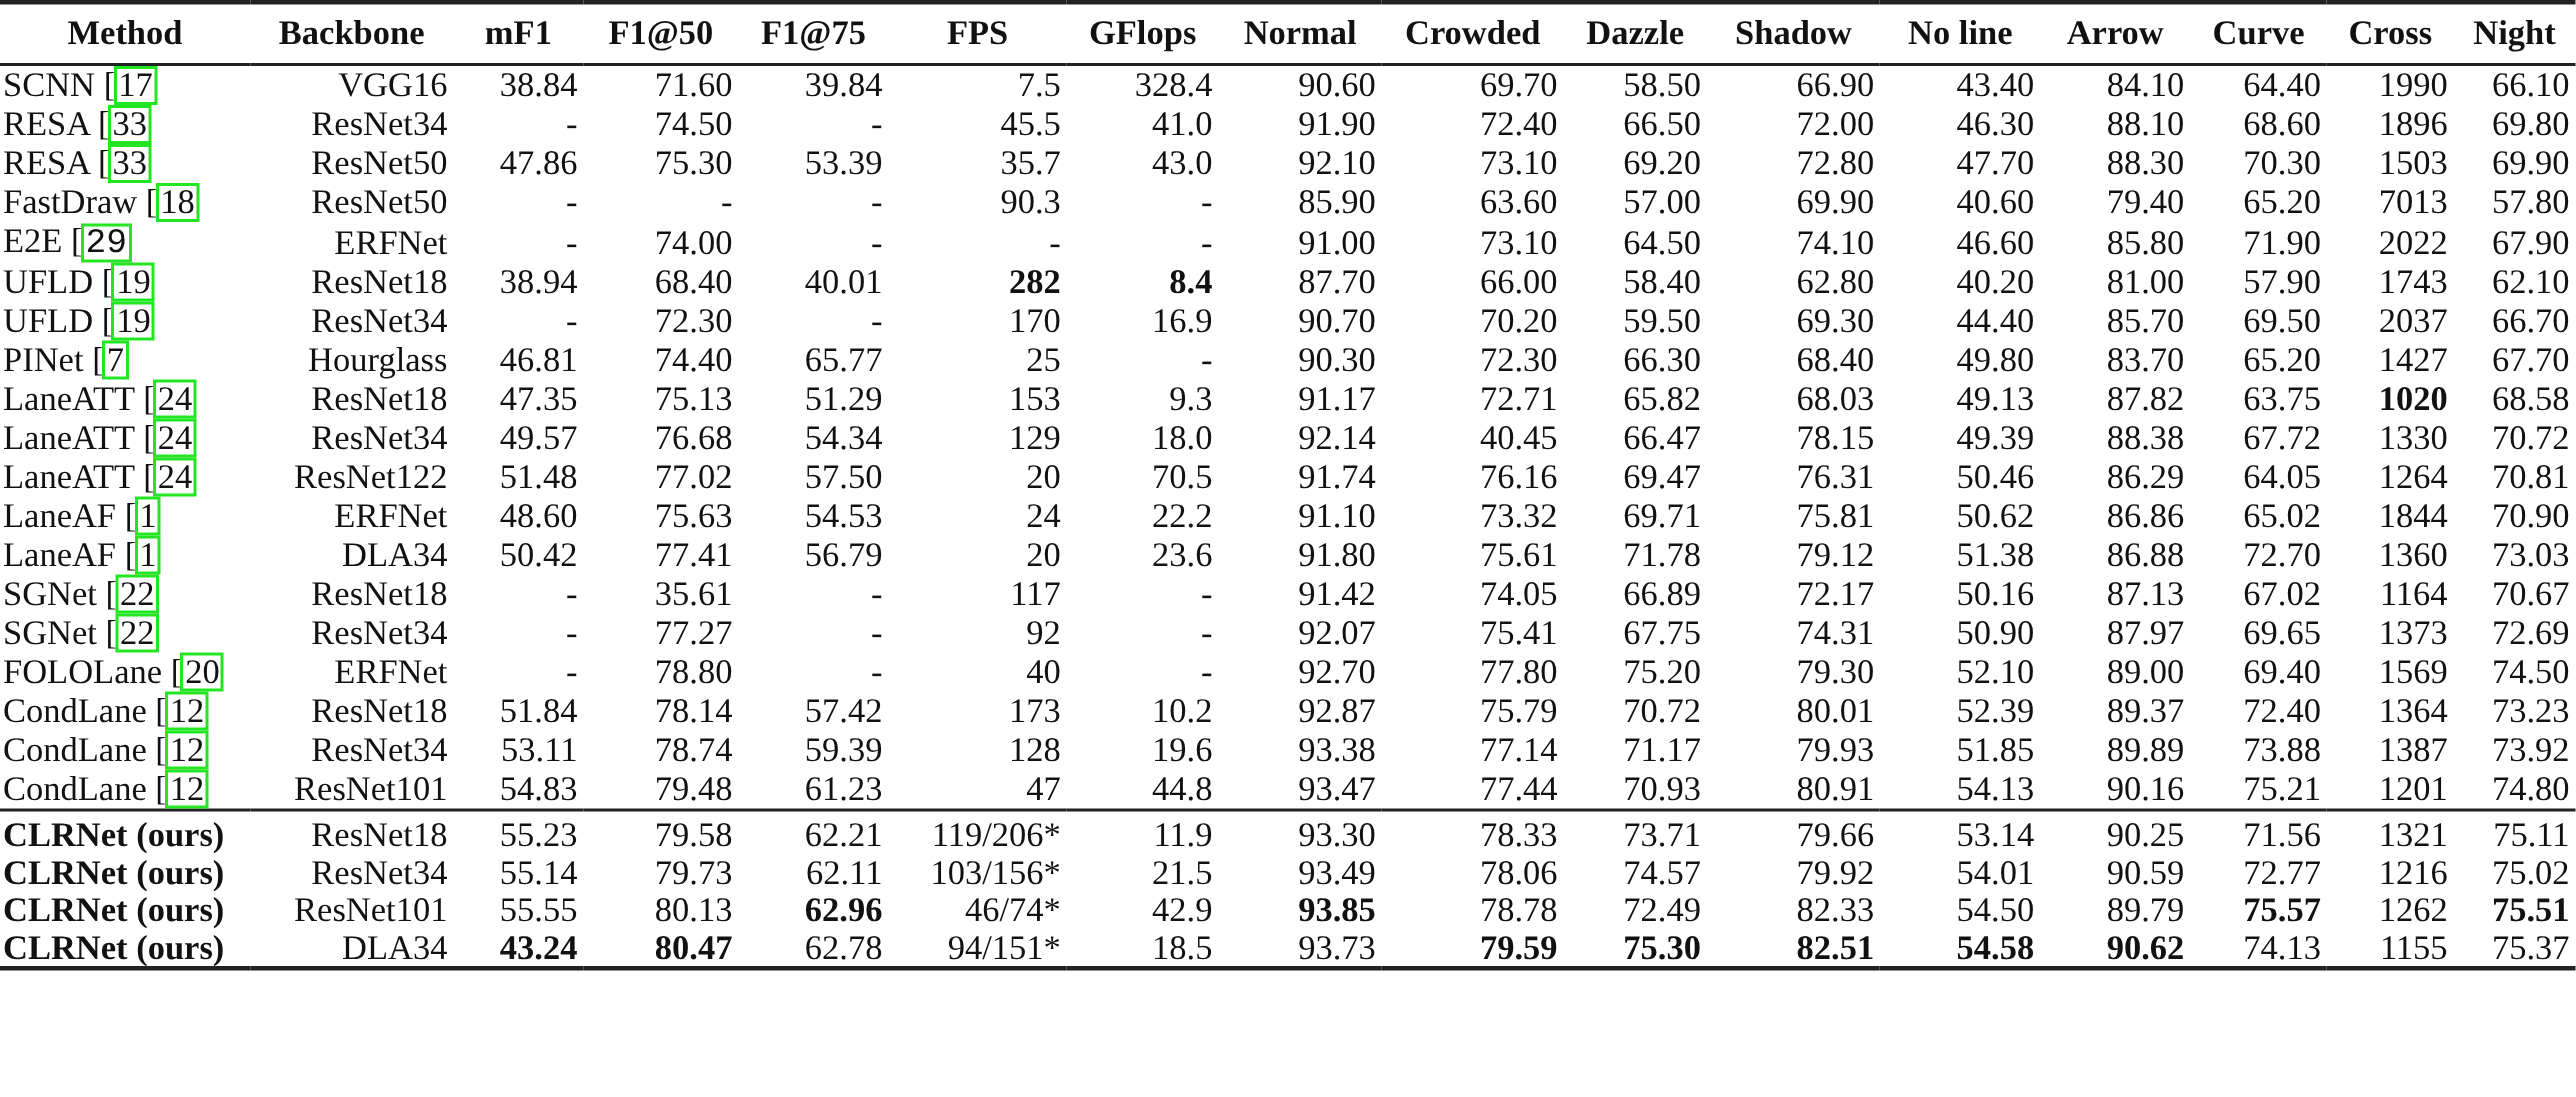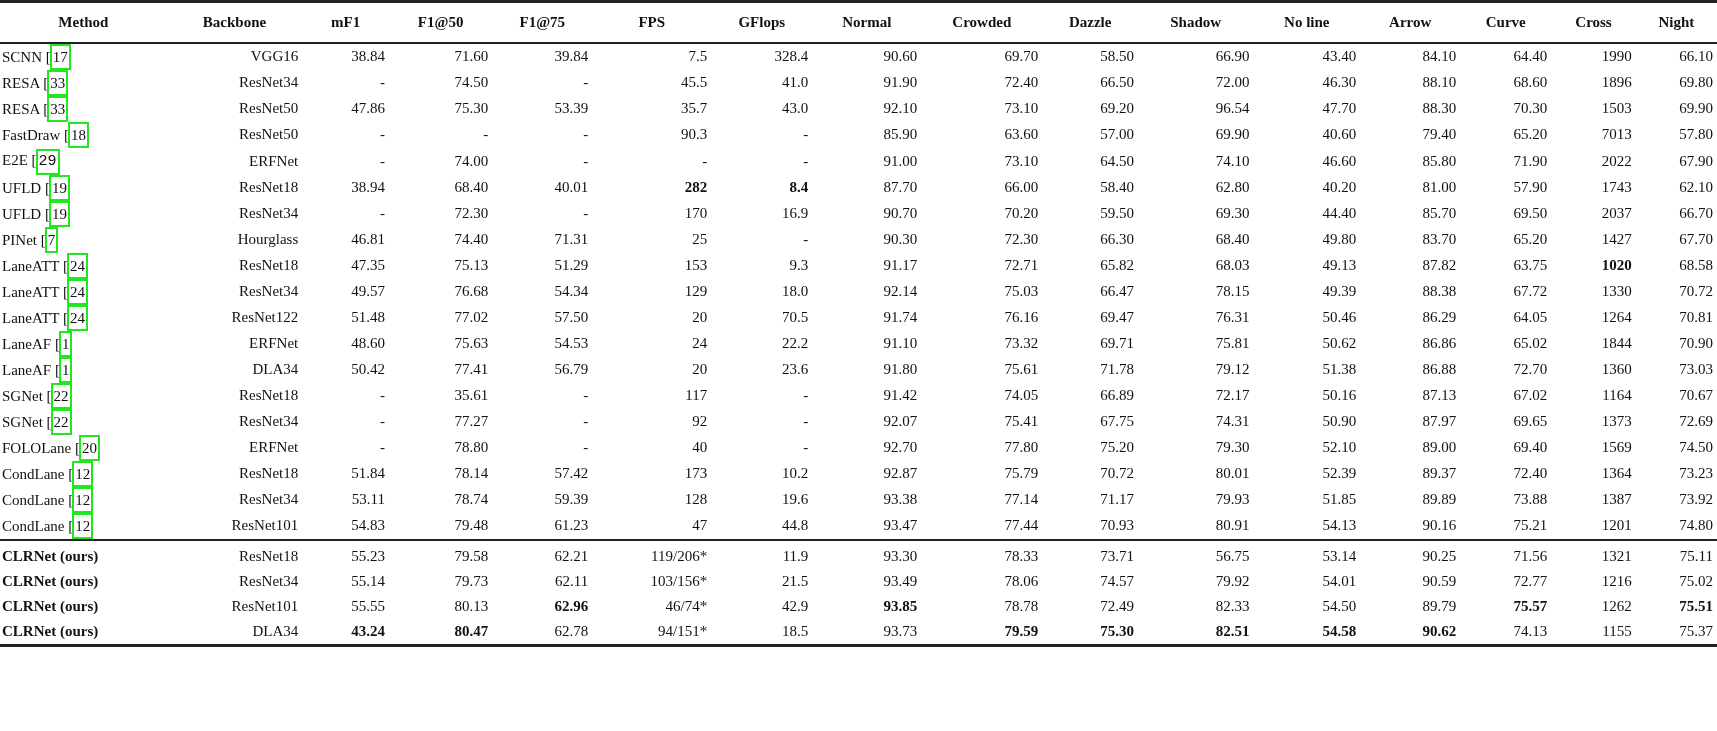--- a/index.html
+++ b/index.html
@@ -2,21 +2,21 @@
 <html><head>
 <meta charset="utf-8">
 <style>
   html, body { margin: 0; padding: 0; background: #ffffff; }
   body { width: 1717px; height: 731px; overflow: hidden; }
   .tbl-wrap { position: absolute; left: 0; top: 0; width: 1717px; }
   table {
     border-collapse: collapse;
     width: 1717px;
     font-family: "Liberation Serif", "DejaVu Serif", serif;
-    font-size: 15px;
+    font-size: 23px;
     color: #111;
     table-layout: fixed;
   }
   thead tr { height: 41px; }
   thead th {
     font-weight: bold;
     text-align: center;
     padding: 0;
     white-space: nowrap;
   }
@@ -126,21 +126,21 @@
           <td class="method"><span>RESA</span> [<span class="cite-box" style="border-color: rgb(34, 230, 34);">33</span></td>
           <td>ResNet50</td>
           <td>47.86</td>
           <td>75.30</td>
           <td>53.39</td>
           <td>35.7</td>
           <td>43.0</td>
           <td>92.10</td>
           <td>73.10</td>
           <td>69.20</td>
-          <td>96.54</td>
+          <td>72.80</td>
           <td>47.70</td>
           <td>88.30</td>
           <td>70.30</td>
           <td>1503</td>
           <td>69.90</td>
         </tr>
         <tr>
           <td class="method"><span>FastDraw</span> [<span class="cite-box" style="border-color: rgb(34, 230, 34);">18</span></td>
           <td>ResNet50</td>
           <td>-</td>
@@ -210,21 +210,21 @@
           <td>85.70</td>
           <td>69.50</td>
           <td>2037</td>
           <td>66.70</td>
         </tr>
         <tr>
           <td class="method"><span>PINet</span> [<span class="cite-box" style="border-color: rgb(34, 230, 34);">7</span></td>
           <td>Hourglass</td>
           <td>46.81</td>
           <td>74.40</td>
-          <td>71.31</td>
+          <td>65.77</td>
           <td>25</td>
           <td>-</td>
           <td>90.30</td>
           <td>72.30</td>
           <td>66.30</td>
           <td>68.40</td>
           <td>49.80</td>
           <td>83.70</td>
           <td>65.20</td>
           <td>1427</td>
@@ -250,21 +250,21 @@
         </tr>
         <tr>
           <td class="method"><span>LaneATT</span> [<span class="cite-box" style="border-color: rgb(34, 230, 34);">24</span></td>
           <td>ResNet34</td>
           <td>49.57</td>
           <td>76.68</td>
           <td>54.34</td>
           <td>129</td>
           <td>18.0</td>
           <td>92.14</td>
-          <td>75.03</td>
+          <td>40.45</td>
           <td>66.47</td>
           <td>78.15</td>
           <td>49.39</td>
           <td>88.38</td>
           <td>67.72</td>
           <td>1330</td>
           <td>70.72</td>
         </tr>
         <tr>
           <td class="method"><span>LaneATT</span> [<span class="cite-box" style="border-color: rgb(34, 230, 34);">24</span></td>
@@ -434,21 +434,21 @@
           <td class="method sep-rule"><span class="bold">CLRNet (ours)</span></td>
           <td class="sep-rule">ResNet18</td>
           <td class="sep-rule">55.23</td>
           <td class="sep-rule">79.58</td>
           <td class="sep-rule">62.21</td>
           <td class="sep-rule">119/206*</td>
           <td class="sep-rule">11.9</td>
           <td class="sep-rule">93.30</td>
           <td class="sep-rule">78.33</td>
           <td class="sep-rule">73.71</td>
-          <td class="sep-rule">56.75</td>
+          <td class="sep-rule">79.66</td>
           <td class="sep-rule">53.14</td>
           <td class="sep-rule">90.25</td>
           <td class="sep-rule">71.56</td>
           <td class="sep-rule">1321</td>
           <td class="sep-rule">75.11</td>
         </tr>
         <tr>
           <td class="method"><span class="bold">CLRNet (ours)</span></td>
           <td>ResNet34</td>
           <td>55.14</td>

